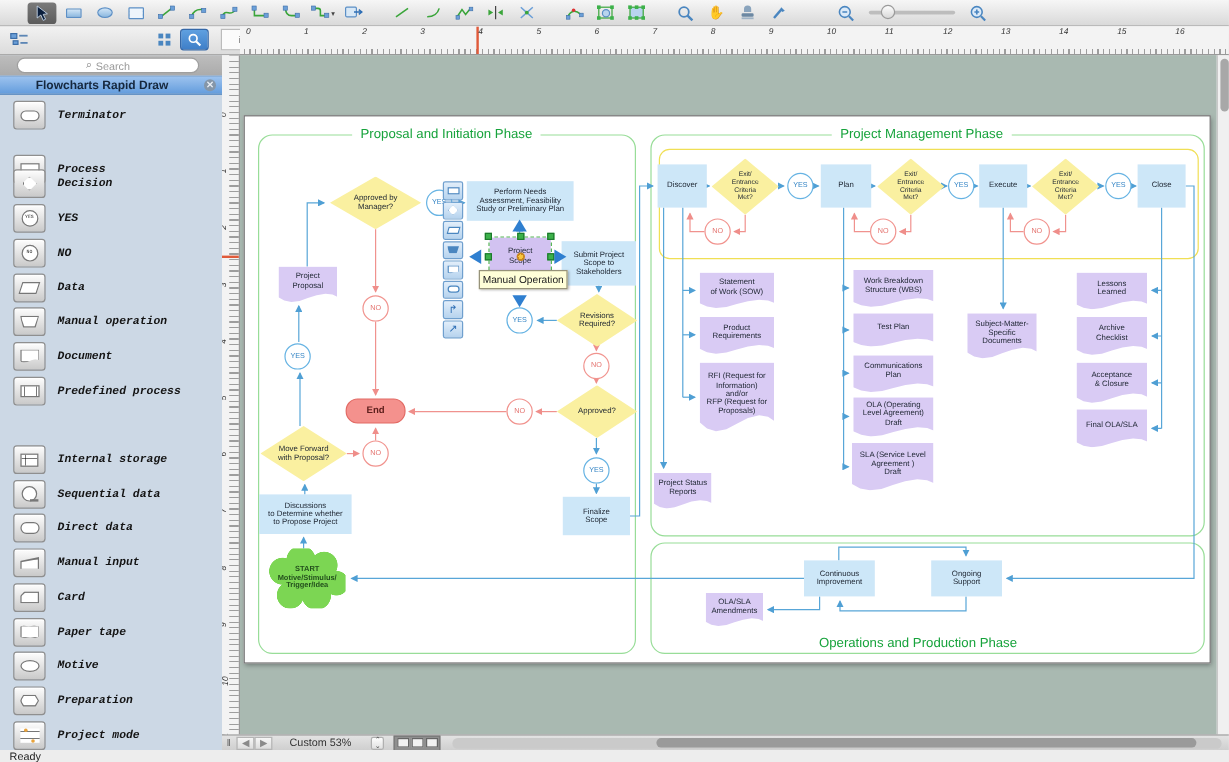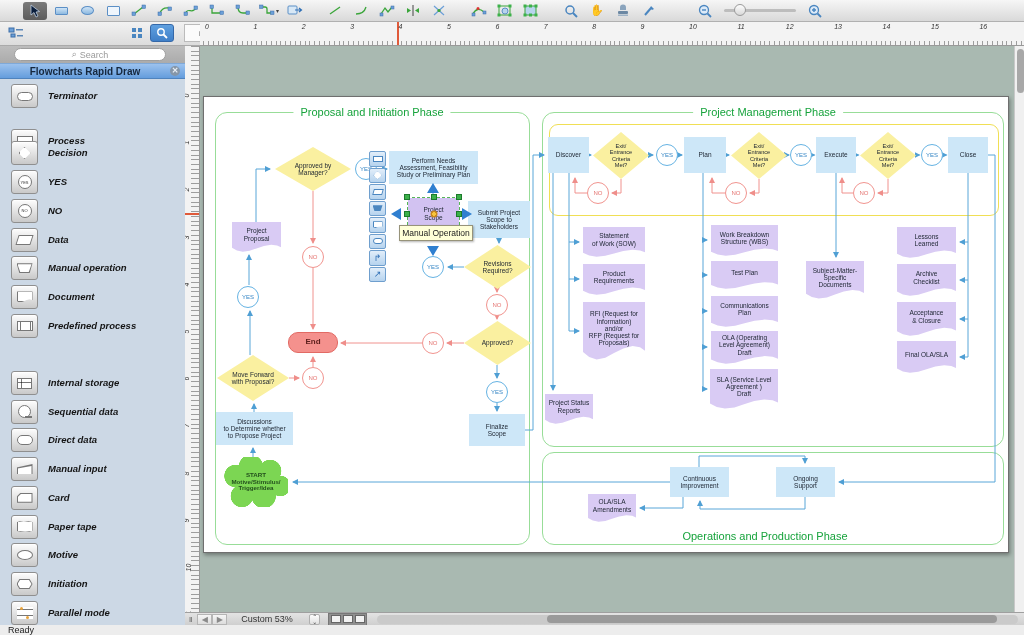--- a/index.html
+++ b/index.html
@@ -47,21 +47,21 @@
   #search-box { position:absolute; left:14px; top:2px; width:152px; height:13px; background:#fff; border:1px solid #9f9f9f;
     border-radius:7px; display:flex; align-items:center; justify-content:center; font-size:9px; color:#9a9a9a; }
   #search-box .mag { font-size:9px; margin-right:3px; color:#8a8a8a; }
   #panel-header { position:absolute; left:0; top:17px; width:185px; height:16px;
     background:linear-gradient(#9cc2ee,#649ddd); border-top:1px solid #7fa9d8; border-bottom:1px solid #4f83bd;
     display:flex; align-items:center; font-size:10px; color:#15273d; font-weight:bold; }
   #panel-header span.t { flex:1; text-align:center; }
   #panel-header .close { width:10px; height:10px; margin-right:5px; border-radius:50%; background:#8596a8; color:#e8eef5;
     font-size:8px; line-height:10px; text-align:center; }
   #shape-list { position:absolute; left:0; top:33px; width:185px; height:546px; overflow:hidden; }
-  .sh-item { position:absolute; left:0; width:185px; height:28px; }
+  .sh-item { position:absolute; left:0; width:185px; height:28px;font-family:Liberation Mono, monospace; }
   .sh-btn { position:absolute; left:11px; top:1px; width:27px; height:24px; border:1px solid #8f8f8f; border-radius:3px;
     background:linear-gradient(#fdfdfd,#c9c9c9); box-shadow:inset 0 1px 0 #fff; display:flex; align-items:center; justify-content:center; }
   .sh-lbl { position:absolute; left:48px; top:7px; font-size:9.5px; font-weight:bold; font-style:italic; color:#141414; }
   .g { background:#fff; border:1px solid #777; }
   .g-terminator { width:16px; height:9px; border-radius:5px; }
   .g-process { width:16px; height:10px; }
   .g-decision { width:12px; height:12px; border:none; background:#fff; clip-path:polygon(50% 0,100% 50%,50% 100%,0 50%); box-shadow:0 0 0 1px #777 inset; }
   .g-yes,.g-no { width:14px; height:14px; border-radius:50%; font-size:4px; color:#333; display:flex; align-items:center; justify-content:center; }
   .g-data { width:15px; height:10px; transform:skewX(-18deg); }
   .g-manual-operation { width:16px; height:10px; border:none; background:#777; clip-path:polygon(0 0,100% 0,82% 100%,18% 100%); display:flex; align-items:center; justify-content:center; }
@@ -496,27 +496,27 @@
       <div class="sh-item" style="top: 463.2px;">
         <div class="sh-btn">
           <div class="g g-display"></div>
         </div>
         <div class="sh-lbl">Motive</div>
       </div>
       <div class="sh-item" style="top: 491.9px;">
         <div class="sh-btn">
           <div class="g g-preparation"></div>
         </div>
-        <div class="sh-lbl">Initiation</div>
+        <div class="sh-lbl">Preparation</div>
       </div>
       <div class="sh-item" style="top: 520.6px;">
         <div class="sh-btn">
           <div class="g g-parallel-mode"></div>
         </div>
-        <div class="sh-lbl">Parallel mode</div>
+        <div class="sh-lbl">Project mode</div>
       </div>
     </div>
 </div>
 
 <div id="canvas">
   <div id="page" style="left:3px;top:50px;"></div>
 </div>
 
 <div class="phase" style="left:215px;top:112px;width:315px;height:433px;"></div>
 <div class="phase" style="left:542px;top:112px;width:462px;height:335px;"></div>

